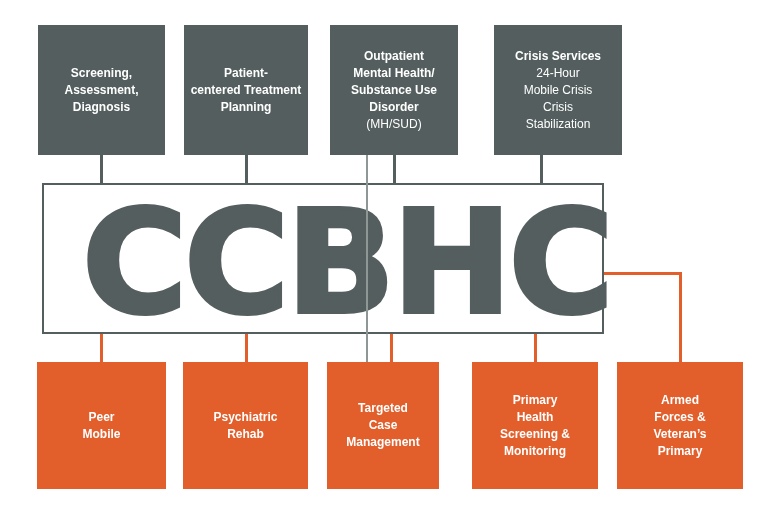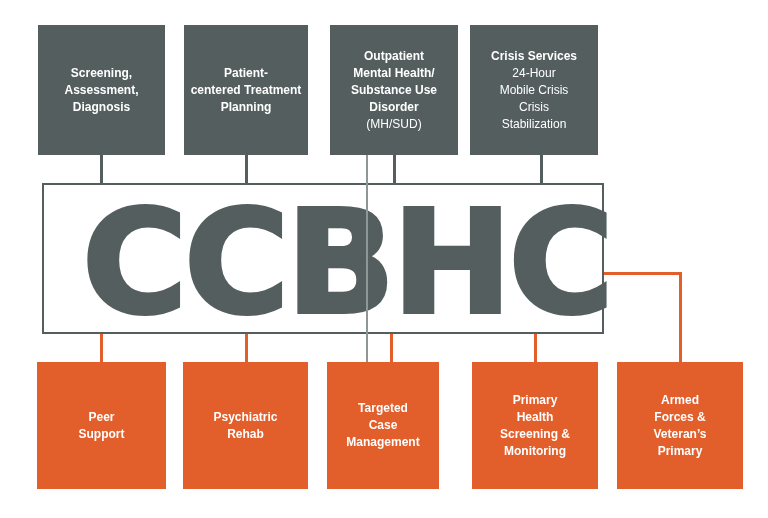--- a/index.html
+++ b/index.html
@@ -54,21 +54,21 @@
     <div class="ln">centered Treatment</div>
     <div class="ln">Planning</div>
   </div>
   <div class="box tbox" style="left:330px;width:128px">
     <div class="ln">Outpatient</div>
     <div class="ln">Mental Health/</div>
     <div class="ln">Substance Use</div>
     <div class="ln">Disorder</div>
     <div class="ln rg">(MH/SUD)</div>
   </div>
-  <div class="box tbox" style="left:470px;width:128px">
+  <div class="box tbox" style="left:494px;width:128px">
     <div class="ln">Crisis Services</div>
     <div class="ln rg">24-Hour</div>
     <div class="ln rg">Mobile Crisis</div>
     <div class="ln rg">Crisis</div>
     <div class="ln rg">Stabilization</div>
   </div>
 
   <div class="vline" style="left:99.5px"></div>
   <div class="vline" style="left:244.5px"></div>
   <div class="vline" style="left:392.5px"></div>
@@ -82,21 +82,21 @@
 
   <div class="oline overt" style="left:99.5px"></div>
   <div class="oline overt" style="left:244.5px"></div>
   <div class="oline overt" style="left:389.5px"></div>
   <div class="oline overt" style="left:533.5px"></div>
   <div class="oline" style="left:604px;top:272px;width:78px;height:3px"></div>
   <div class="oline" style="left:679px;top:272px;width:3px;height:90px"></div>
 
   <div class="box obox" style="left:37px;width:129px">
     <div class="ln">Peer</div>
-    <div class="ln">Support</div>
+    <div class="ln">Mobile</div>
   </div>
   <div class="box obox" style="left:183px;width:125px">
     <div class="ln">Psychiatric</div>
     <div class="ln">Rehab</div>
   </div>
   <div class="box obox" style="left:327px;width:112px">
     <div class="ln">Targeted</div>
     <div class="ln">Case</div>
     <div class="ln">Management</div>
   </div>

